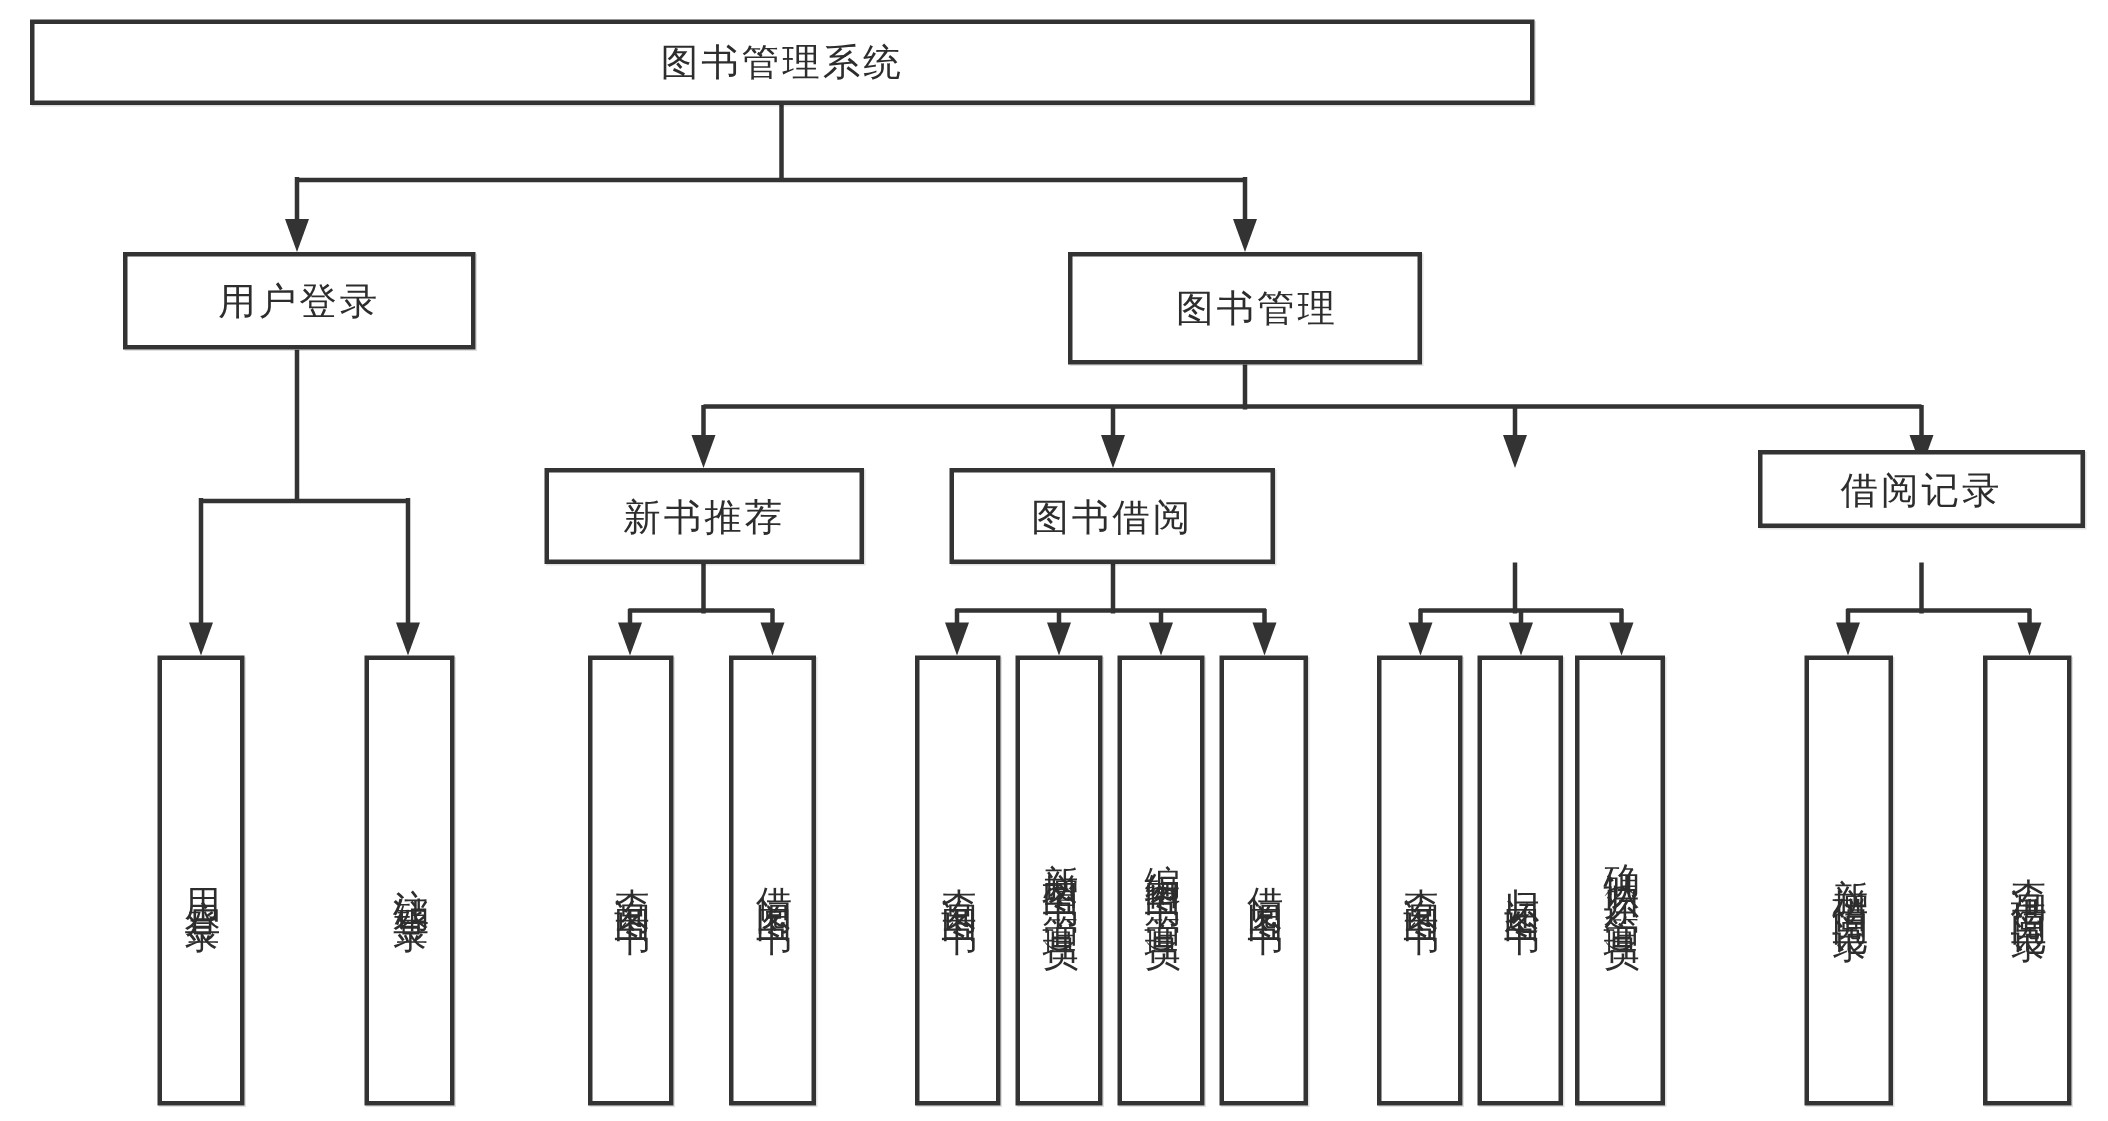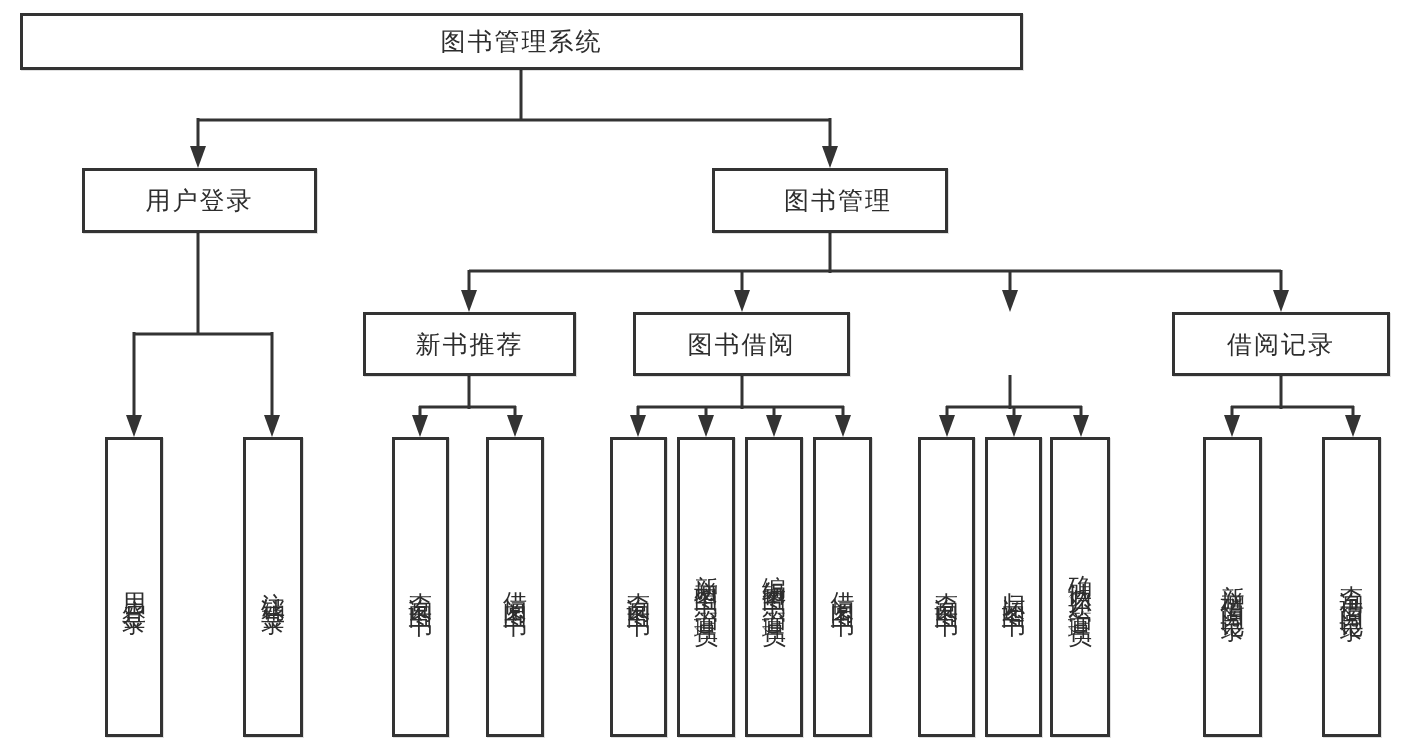--- a/index.html
+++ b/index.html
@@ -106,31 +106,31 @@
     </g>
   </svg>
 
   <div class="node" style="left:20px; top:13px; width:1003px; height:57px;">
     <span>图书管理系统</span>
   </div>
 
   <div class="node" style="left:82px; top:168px; width:235px; height:65px;">
     <span>用户登录</span>
   </div>
-  <div class="node" style="left:712px; top:168px; width:236px; height:65px;padding-left:16px;">
+  <div class="node" style="left:712px; top:168px; width:236px; height:75px;padding-left:16px;">
     <span>图书管理</span>
   </div>
 
   <div class="node" style="left:363px; top:312px; width:213px; height:64px;">
     <span>新书推荐</span>
   </div>
   <div class="node" style="left:633px; top:312px; width:217px; height:64px;">
     <span>图书借阅</span>
   </div>
-  <div class="node" style="left:1172px; top:312px; width:218px; height:64px;">
+  <div class="node" style="left:1172px; top:300px; width:218px; height:52px;">
     <span>借阅记录</span>
   </div>
 
   <div class="leaf" style="left:105px; width:58px;">
     <span class="vtext">用户登录</span>
   </div>
   <div class="leaf" style="left:243px; width:60px;">
     <span class="vtext">注销登录</span>
   </div>
   <div class="leaf" style="left:392px; width:57px;">

